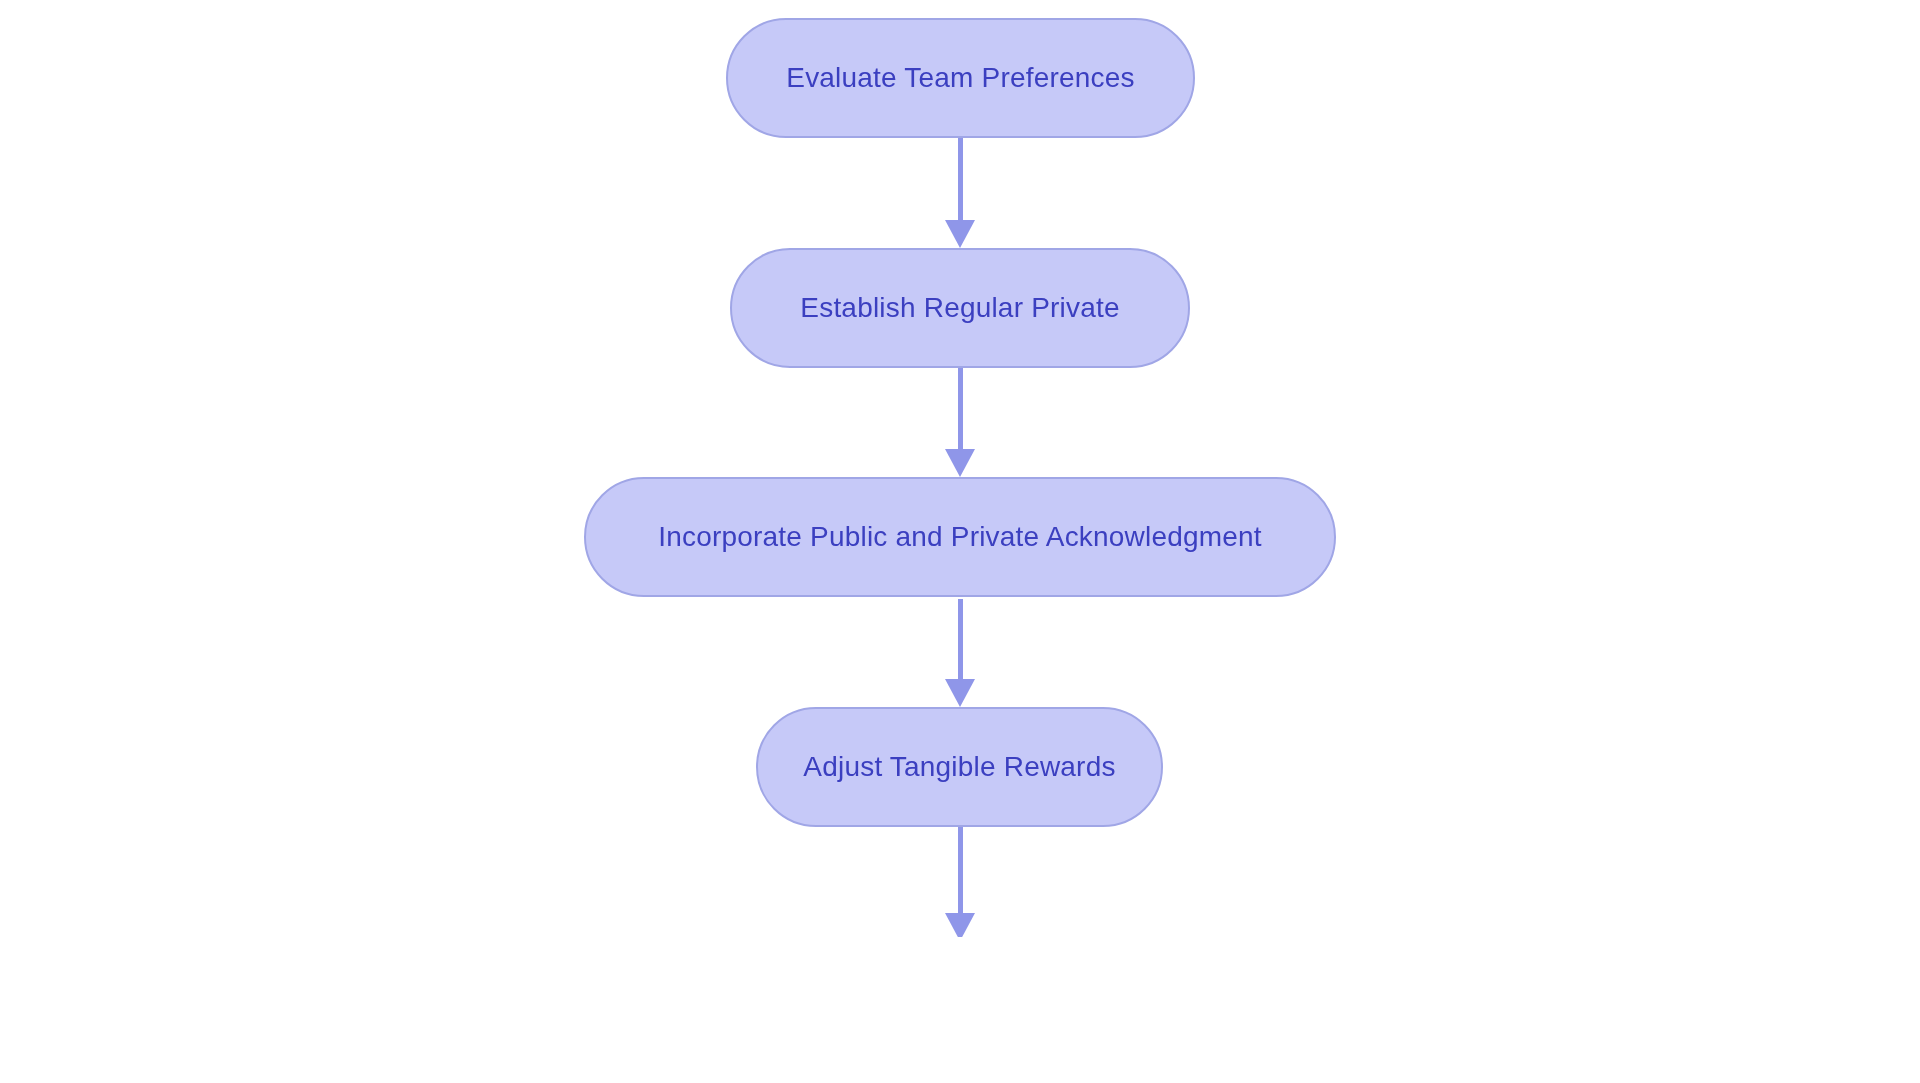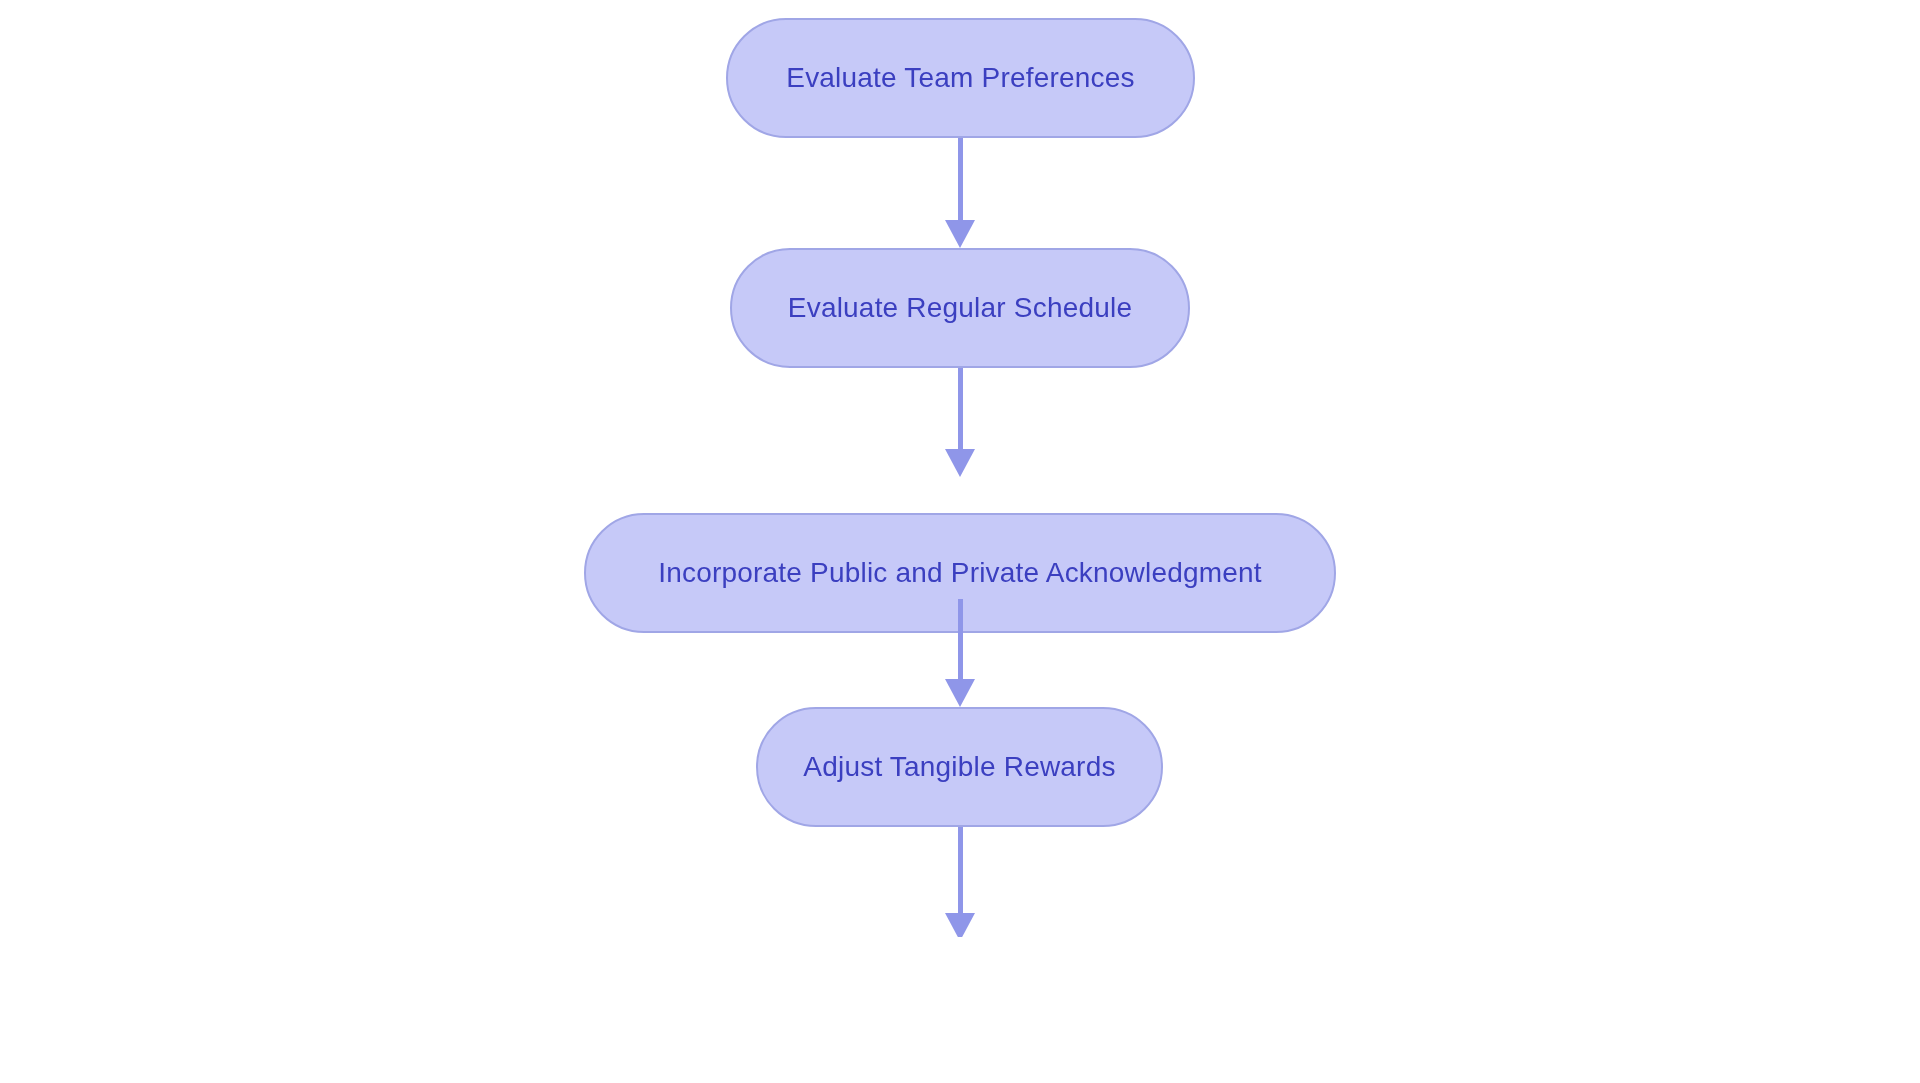--- a/index.html
+++ b/index.html
@@ -25,21 +25,21 @@
     display: flex;
     align-items: center;
     justify-content: center;
     text-align: center;
     color: #3b3fc0;
     font-size: 28px;
     letter-spacing: 0.2px;
   }
   .node-1 { left: 726px; top: 18px;  width: 469px; }
   .node-2 { left: 730px; top: 248px; width: 460px; }
-  .node-3 { left: 584px; top: 477px; width: 752px; margin-top: 36px; }
+  .node-3 { left: 584px; top: 477px; width: 752px; }
   .node-4 { left: 756px; top: 707px; width: 407px; }
   .node-5 { left: 682px; top: 941px; width: 555px; }
 
   .flow-arrow {
     position: absolute;
     left: 945px;         
     width: 30px;
   }
   .flow-arrow .shaft {
     position: absolute;
@@ -75,21 +75,21 @@
   <div class="flow-node node-1">
     <span>Evaluate Team Preferences</span>
   </div>
 
   <div class="flow-arrow arrow-1">
     <div class="shaft"></div>
     <div class="head"></div>
   </div>
 
   <div class="flow-node node-2">
-    <span>Evaluate Regular Schedule</span>
+    <span>Establish Regular Private</span>
   </div>
 
   <div class="flow-arrow arrow-2">
     <div class="shaft"></div>
     <div class="head"></div>
   </div>
 
   <div class="flow-node node-3">
     <span>Incorporate Public and Private Acknowledgment</span>
   </div>

